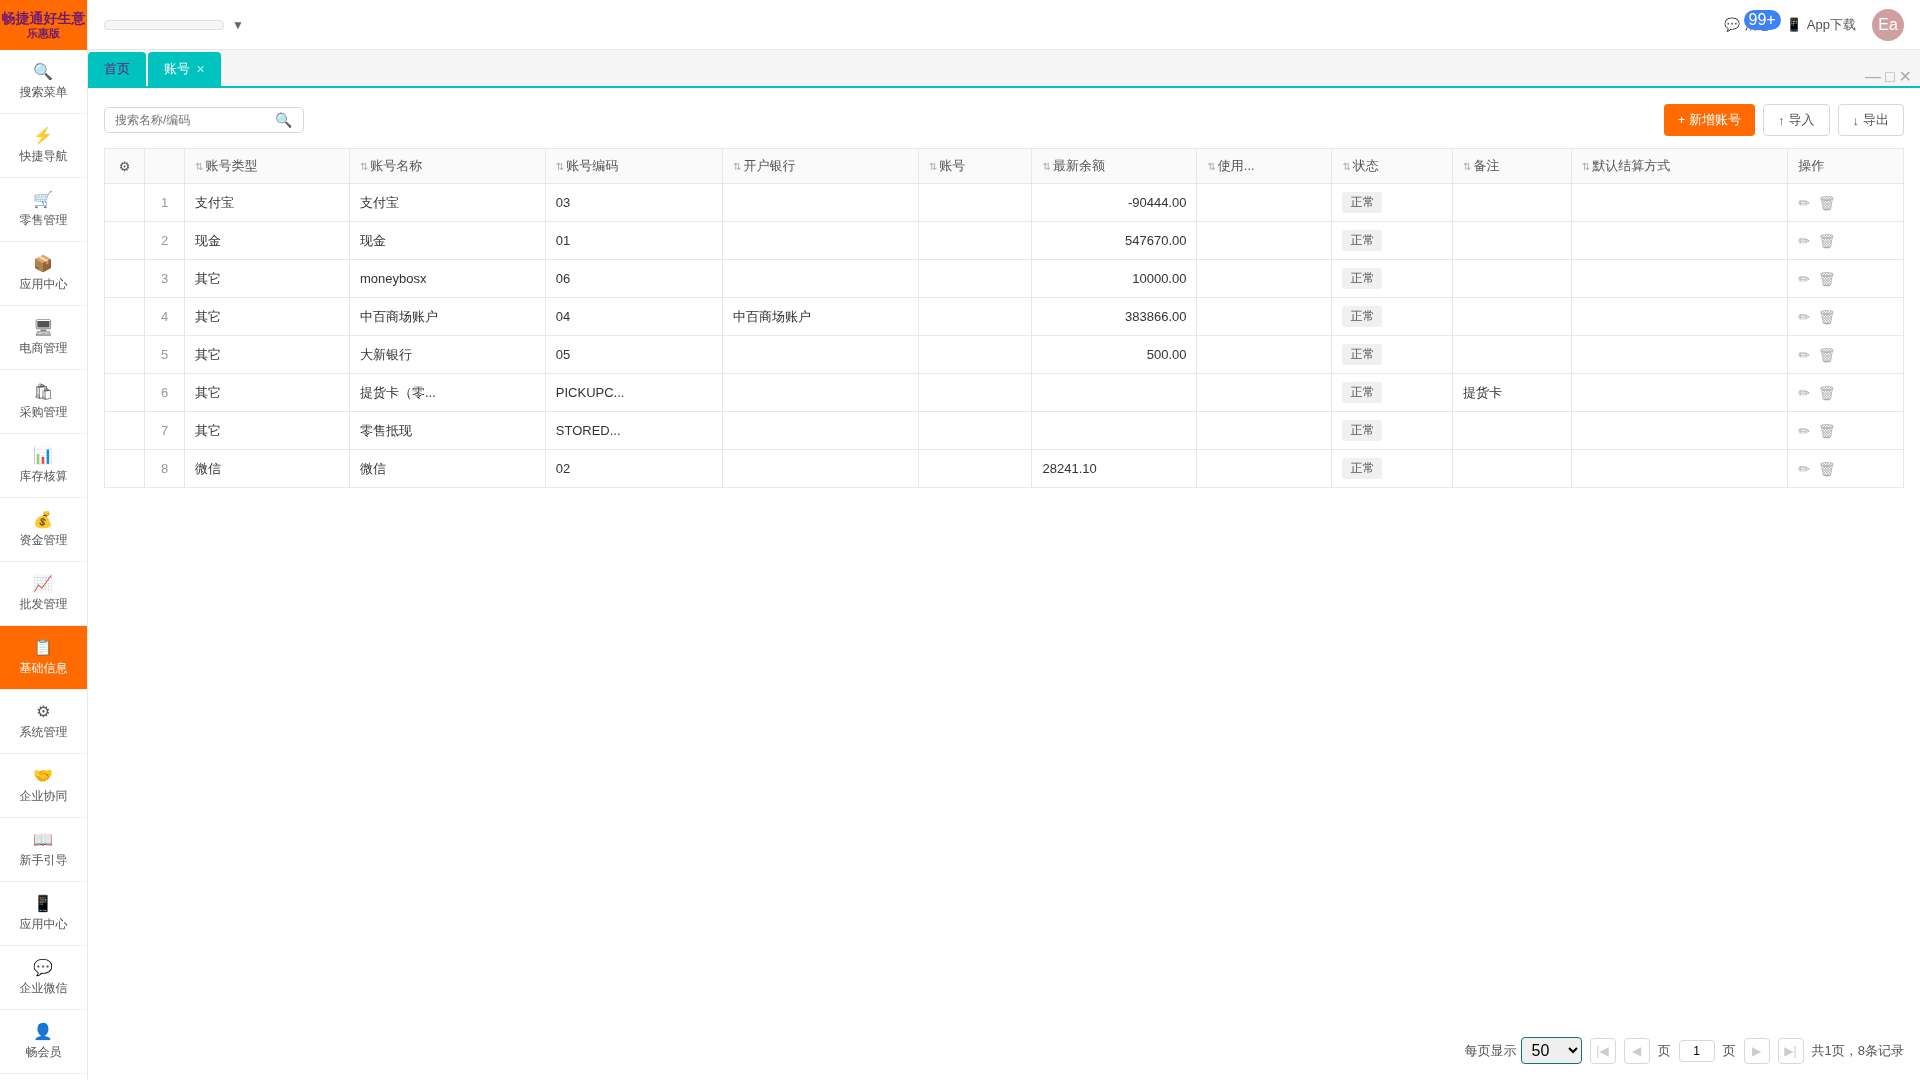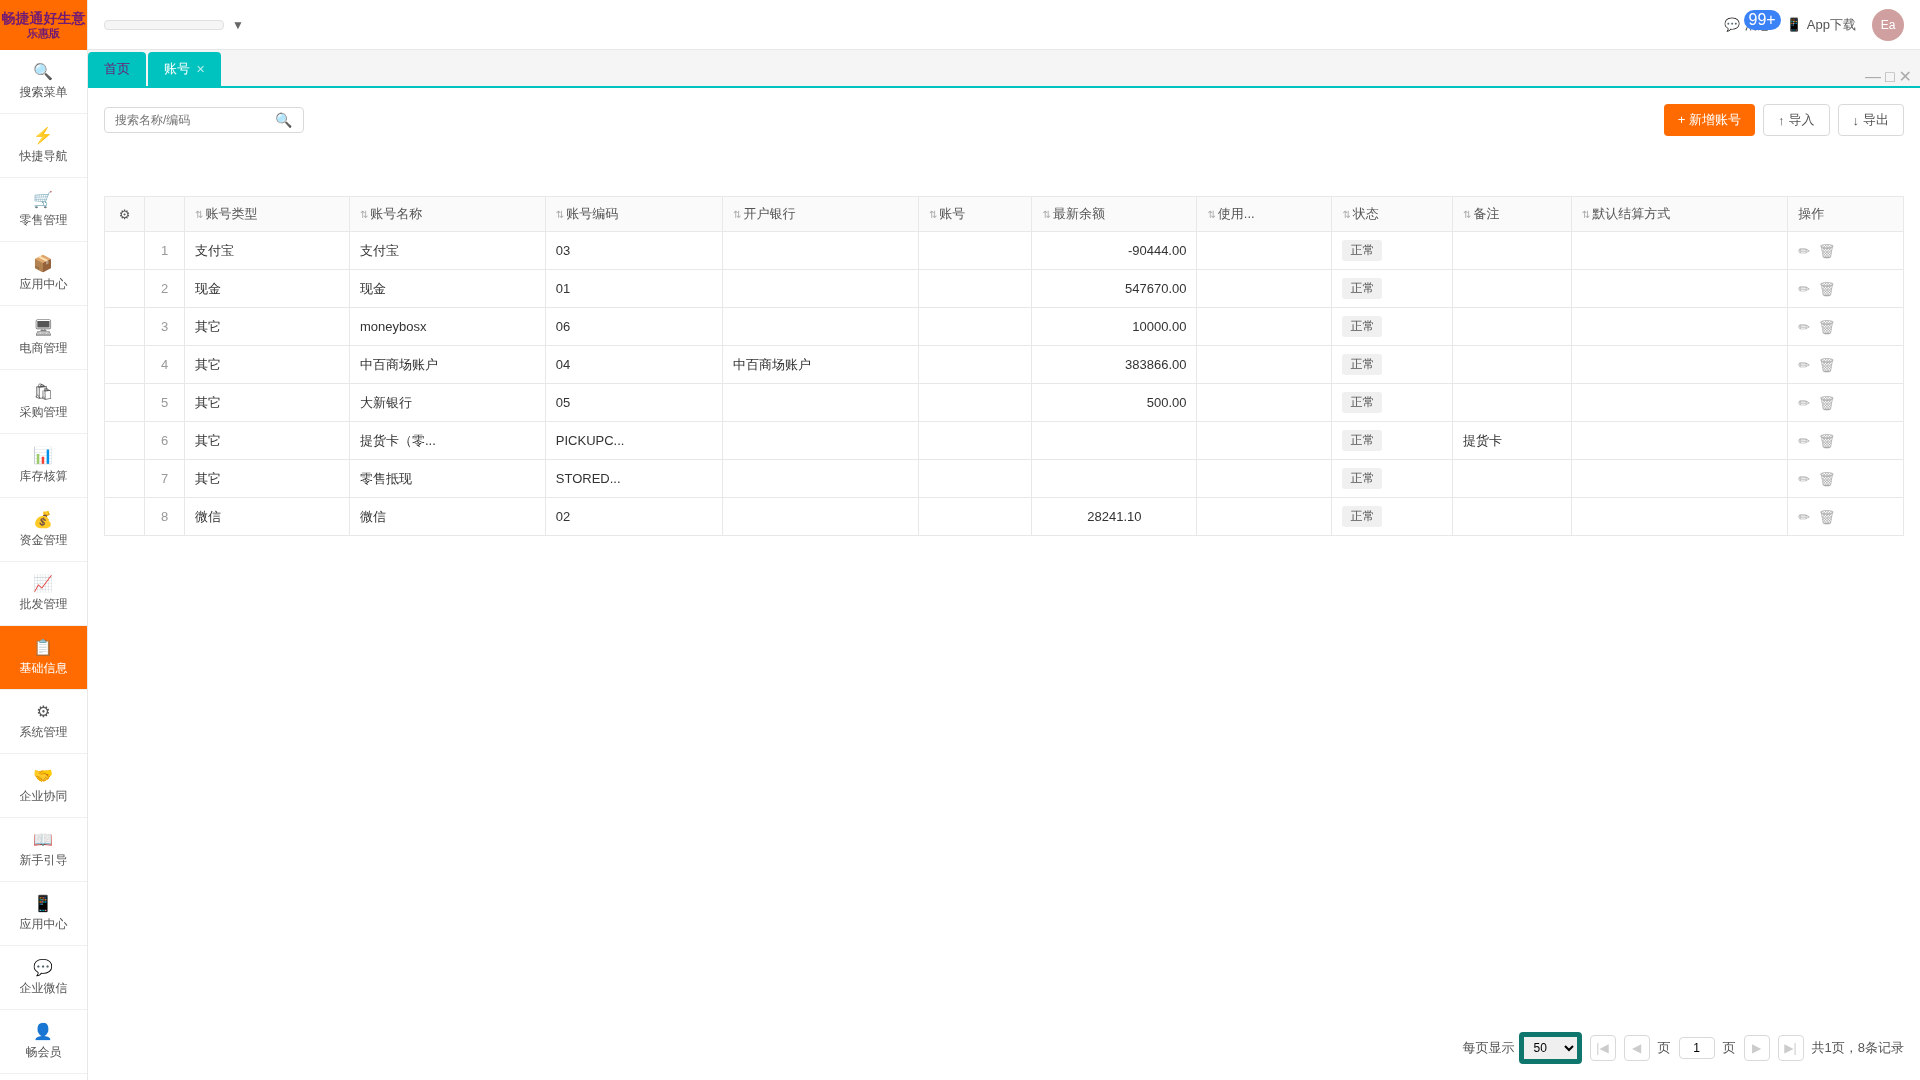--- a/index.html
+++ b/index.html
@@ -76,21 +76,21 @@
       background: #3b82f6;
       color: #fff;
       border-radius: 10px;
       padding: 1px 5px;
       font-size: 16px;
       position: absolute;
       top: -6px;
       right: -10px;
     }
     .topbar-app { display: flex; align-items: center; gap: 4px; color: #555; font-size: 13px; cursor: pointer; }
-    .topbar-avatar { width: 32px; height: 32px; border-radius: 50%; background: #d0a0a0; display: flex; align-items: center; justify-content: center; color: #fff; font-size: 12px; cursor: pointer; }
+    .topbar-avatar { width: 32px; height: 32px; border-radius: 50%; background: #d0a0a0; display: flex; align-items: center; justify-content: center; color: #fff; font-size: 16px; cursor: pointer; }
 
     
     .tabbar {
       height: 38px;
       background: #f5f5f5;
       display: flex;
       align-items: flex-end;
       padding: 0 0 0 0;
       border-bottom: 2px solid #00c2bf;
       flex-shrink: 0;
@@ -115,21 +115,20 @@
     .tab-home { background: #00c2bf; color: #701a75; }
 
     
     .content {
       flex: 1;
       background: #fff;
       padding: 16px;
       overflow: auto;
       display: flex;
       flex-direction: column;
-      gap: 48px;
     }
 
     
     .toolbar {
       display: flex;
       justify-content: space-between;
       align-items: center;
       margin-bottom: 12px;
     }
     .search-box {
@@ -220,24 +219,24 @@
       margin-top: 16px;
       font-size: 13px;
       color: #555;
     }
     .pagination .page-size-select {
       display: flex;
       align-items: center;
       gap: 4px;
     }
     .pagination select {
-      border: 5px solid #0f766e;
+      border: 1px solid #0f766e;
       border-radius: 4px;
       padding: 3px 6px;
-      font-size: 12px;
+      font-size: 16px;
     }
     .page-btn {
       width: 26px;
       height: 26px;
       border: 1px solid #d9d9d9;
       border-radius: 4px;
       display: flex;
       align-items: center;
       justify-content: center;
       cursor: pointer;
@@ -554,21 +553,21 @@
     </td>
   </tr>
             <tr>
     <td class="settings-icon-cell"></td>
     <td class="row-num">8</td>
     <td>微信</td>
     <td>微信</td>
     <td>02</td>
     <td></td>
     <td></td>
-    <td style="text-align:center;">28241.10</td>
+    <td style="text-align:left;">28241.10</td>
     <td></td>
     <td><span class="status-badge">正常</span></td>
     <td></td>
     <td></td>
     <td>
       <div class="action-icons">
         <span class="action-icon">✏</span>
         <span class="action-icon">🗑</span>
       </div>
     </td>

